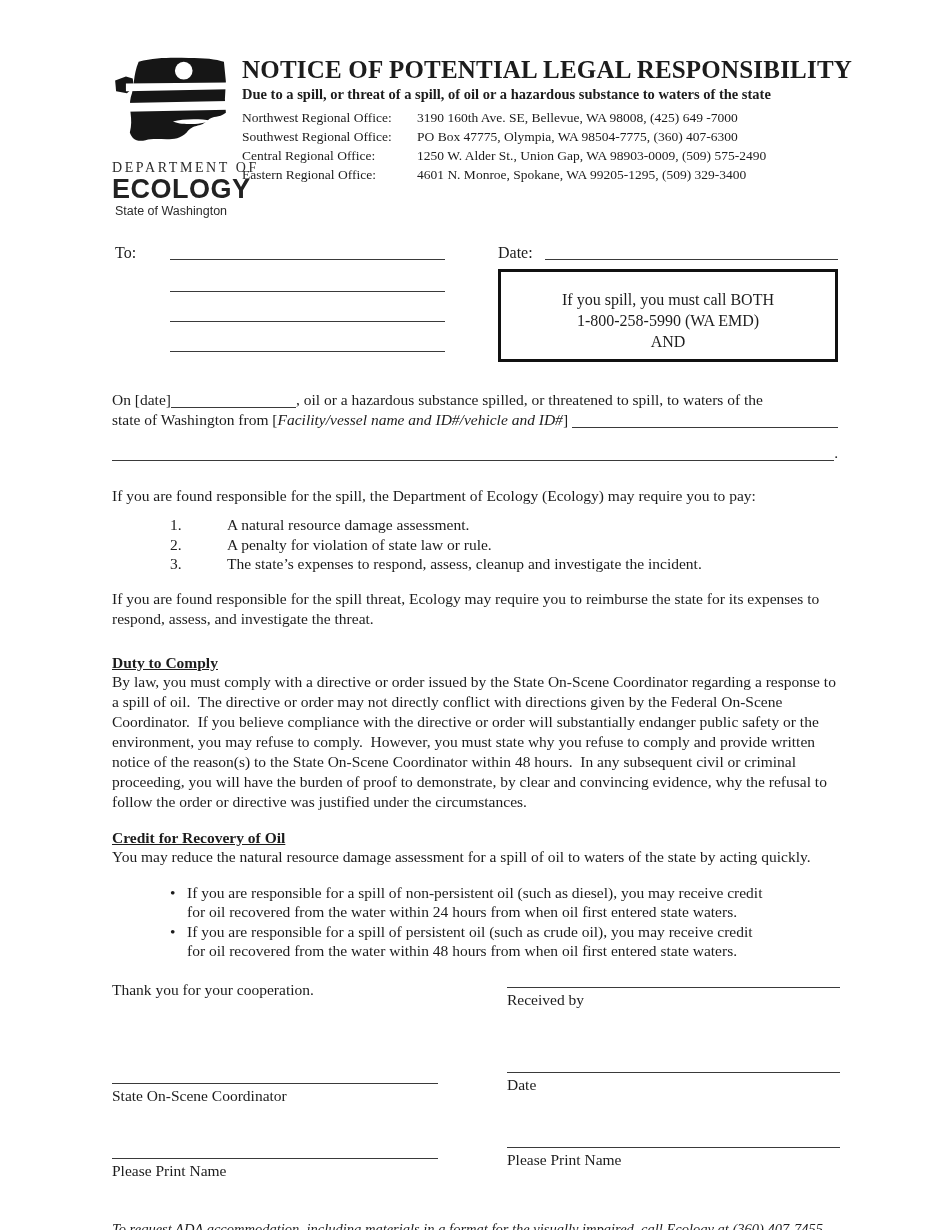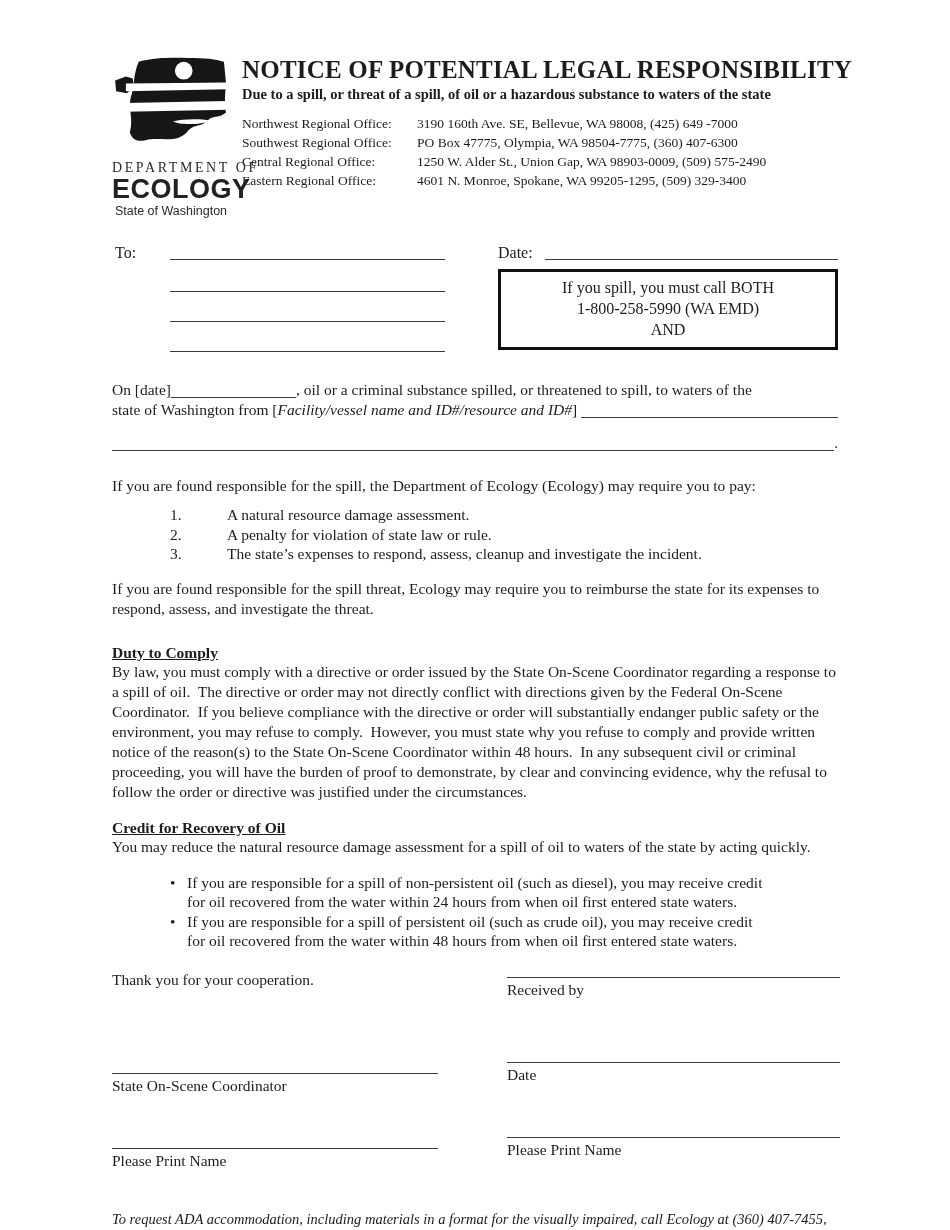--- a/index.html
+++ b/index.html
@@ -28,49 +28,49 @@
   .logo-state { font-size: 12.5px; color: #2b2b2b; margin-top: 1px; white-space: nowrap; }
   .hdr-right { padding-left: 12px; padding-top: 2px; }
   h1.title {
     font-size: 25px;
     font-weight: 700;
     letter-spacing: 0.2px;
     line-height: 27px;
     white-space: nowrap;
   }
   .subtitle { font-size: 14.5px; font-weight: 700; margin-top: 3px; }
-  .offices { margin-top: 11px; font-size: 13.5px; line-height: 19px; border-collapse: collapse; }
+  .offices { margin-top: 5px; font-size: 13.5px; line-height: 19px; border-collapse: collapse; }
   .offices td { padding: 0; vertical-align: top; }
   .offices td.olabel { width: 175px; }
 
   
   .to-date { display: flex; margin-top: 22px; gap: 35px; }
   .to-col { flex: 1 1 auto; }
   .to-row { display: flex; align-items: flex-end; height: 22px; margin-bottom: 8px; font-size: 16px; }
   .to-label { width: 58px; padding-left: 3px; }
   .rule { border-bottom: 1.4px solid #3a3a3a; }
   .to-rule { width: 275px; height: 1px; align-self: flex-end; margin-bottom: 2px; }
   .to-rule-cont { margin-left: 58px; margin-bottom: 8px; }
   .to-spacer { height: 21px; }
   .right-col { flex: 0 0 340px; width: 340px; }
   .date-row { display: flex; align-items: flex-end; height: 22px; font-size: 16px; font-family: Liberation Serif, serif; }
   .date-label { padding-right: 12px; }
   .date-rule { flex: 1 1 auto; height: 1px; margin-bottom: 2px; }
   .call-box {
     margin-top: 7px;
     border: 3px solid #111;
-    padding: 5px 4px 7px 4px;
+    padding: 17px 4px 7px 4px;
     text-align: center;
     font-size: 16px;
     line-height: 21px;
   }
 
   
   .body-text { font-size: 15.5px; line-height: 20px; }
-  .incident { margin-top: 20px; }
+  .incident { margin-top: 28px; }
   .inc-line { display: flex; align-items: flex-end; white-space: pre; }
   .iblank { border-bottom: 1.4px solid #3a3a3a; display: inline-block; margin-bottom: 2px; }
   .iblank.w125 { width: 125px; }
   .iblank.grow { flex: 1 1 auto; }
   .inc-line3 { margin-top: 13px; }
   .italic { font-style: italic; }
 
   .para { white-space: pre-wrap; }
   .liability-intro { margin-top: 23px; }
   .numlist { margin-top: 9px; }
@@ -180,24 +180,24 @@
       <div class="call-box">
         <div>If you spill, you must call BOTH</div>
         <div>1-800-258-5990 (WA EMD)</div>
         <div>AND</div>
       </div>
     </div>
   </section>
 
   <section class="incident body-text">
     <div class="inc-line">
-      <span>On [date]</span><span class="iblank w125"></span><span>, oil or a criminal substance spilled, or threatened to spill, to waters of the</span>
+      <span>On [date]</span><span class="iblank w125"></span><span>, oil or a hazardous substance spilled, or threatened to spill, to waters of the</span>
     </div>
     <div class="inc-line">
-      <span>state of Washington from [</span><span class="italic">Facility/vessel name and ID#/resource and ID#</span><span>] </span><span class="iblank grow"></span>
+      <span>state of Washington from [</span><span class="italic">Facility/vessel name and ID#/vehicle and ID#</span><span>] </span><span class="iblank grow"></span>
     </div>
     <div class="inc-line inc-line3">
       <span class="iblank grow"></span><span>.</span>
     </div>
   </section>
 
   <p class="para body-text liability-intro">If you are found responsible for the spill, the Department of Ecology (Ecology) may require you to pay:</p>
 
   <div class="numlist body-text">
     <div class="numrow">

